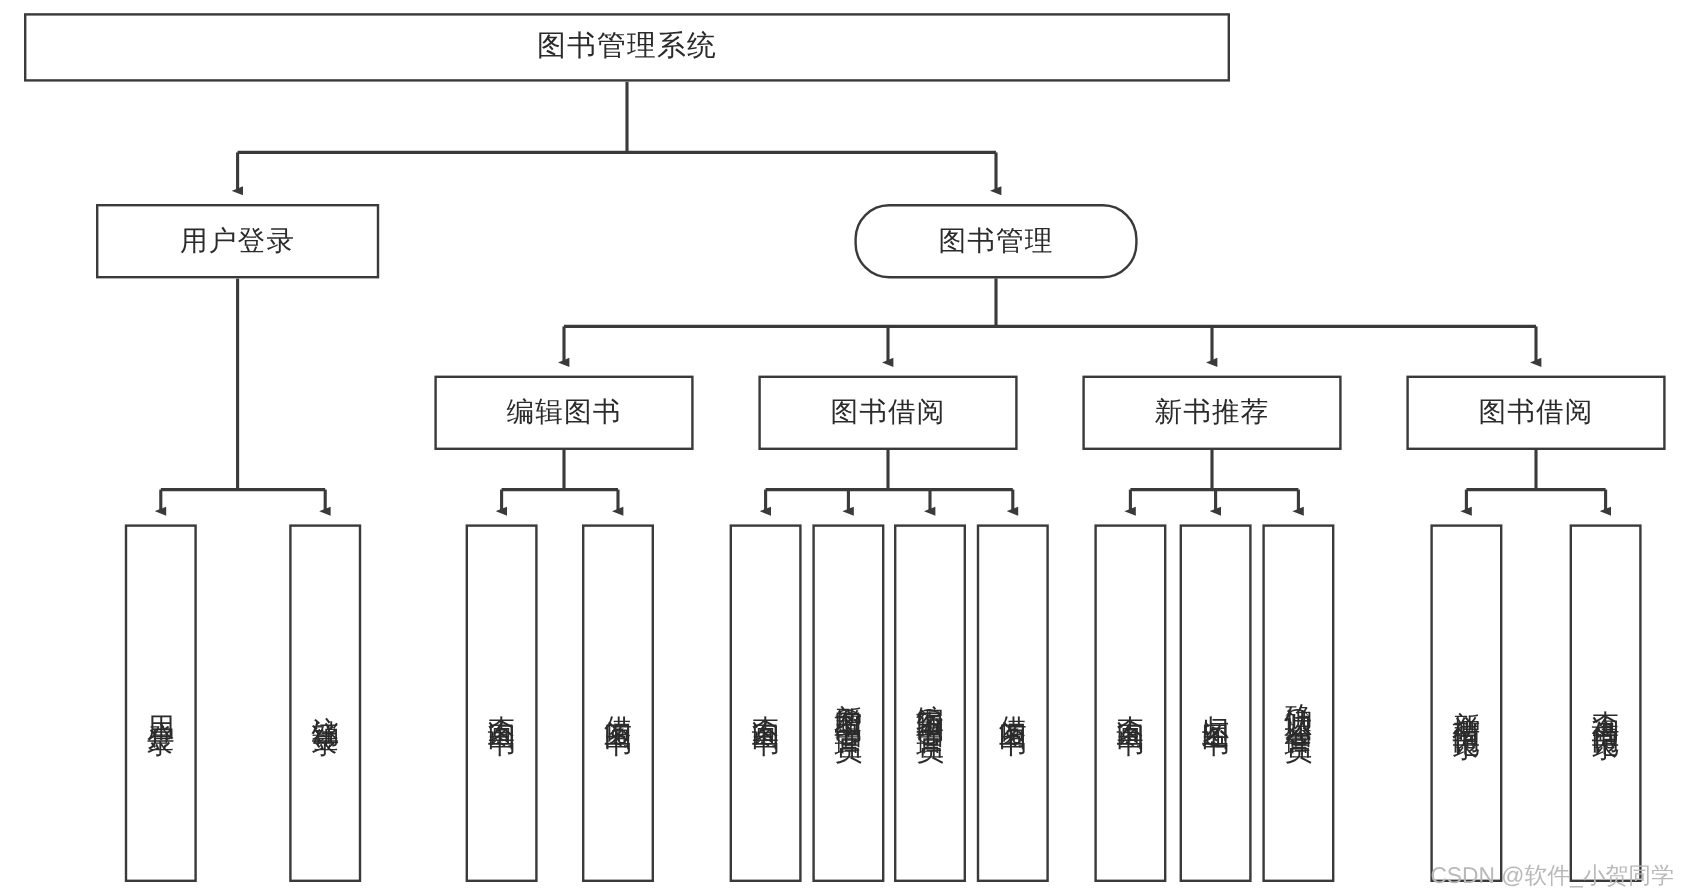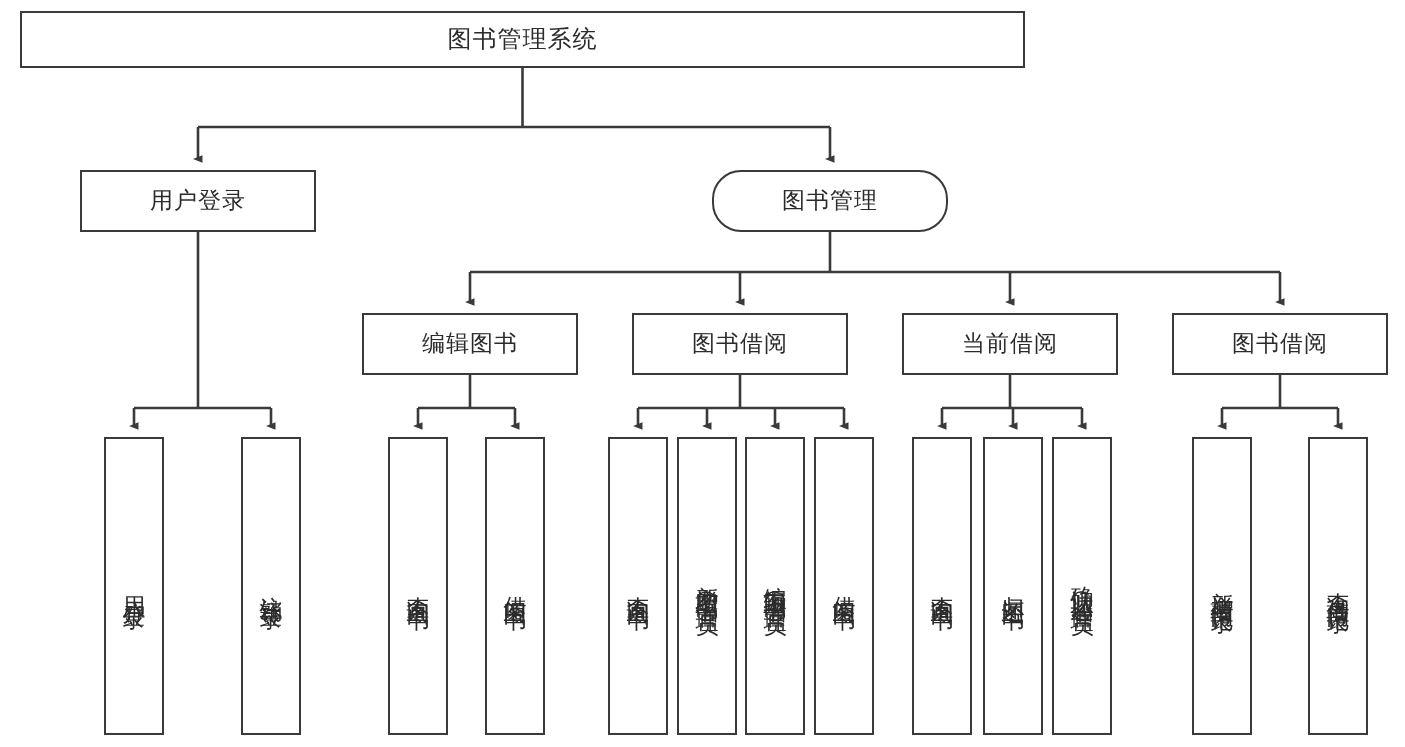--- a/index.html
+++ b/index.html
@@ -124,21 +124,21 @@
       <div class="node-box horizontal" style="left: 712px; top: 170px; width: 236px; height: 62px; border-radius: 29px;">
         <span class="node-label">图书管理</span>
       </div>
       <div class="node-box horizontal" style="left: 362px; top: 313px; width: 216px; height: 62px;">
         <span class="node-label">编辑图书</span>
       </div>
       <div class="node-box horizontal" style="left: 632px; top: 313px; width: 216px; height: 62px;">
         <span class="node-label">图书借阅</span>
       </div>
       <div class="node-box horizontal" style="left: 902px; top: 313px; width: 216px; height: 62px;">
-        <span class="node-label">当前借阅</span>
+        <span class="node-label">新书推荐</span>
       </div>
       <div class="node-box horizontal" style="left: 1172px; top: 313px; width: 216px; height: 62px;">
         <span class="node-label">图书借阅</span>
       </div>
       <div class="node-box vertical" style="left: 104px; top: 437px; width: 60px; height: 298px;">
         <span class="node-label">用户登录</span>
       </div>
       <div class="node-box vertical" style="left: 241px; top: 437px; width: 60px; height: 298px;">
         <span class="node-label">注销登录</span>
       </div>
@@ -170,14 +170,15 @@
         <span class="node-label">确认归还（管理员）</span>
       </div>
       <div class="node-box vertical" style="left: 1192px; top: 437px; width: 60px; height: 298px;">
         <span class="node-label">新增借阅记录</span>
       </div>
       <div class="node-box vertical" style="left: 1308px; top: 437px; width: 60px; height: 298px;">
         <span class="node-label">查询借阅记录</span>
       </div>
     </div>
 
+  <div class="watermark" style="left: 1192px; top: 717px; color: rgb(185, 185, 185);">CSDN @软件_小贺同学</div>
 
 </div>
 
 </body></html>

